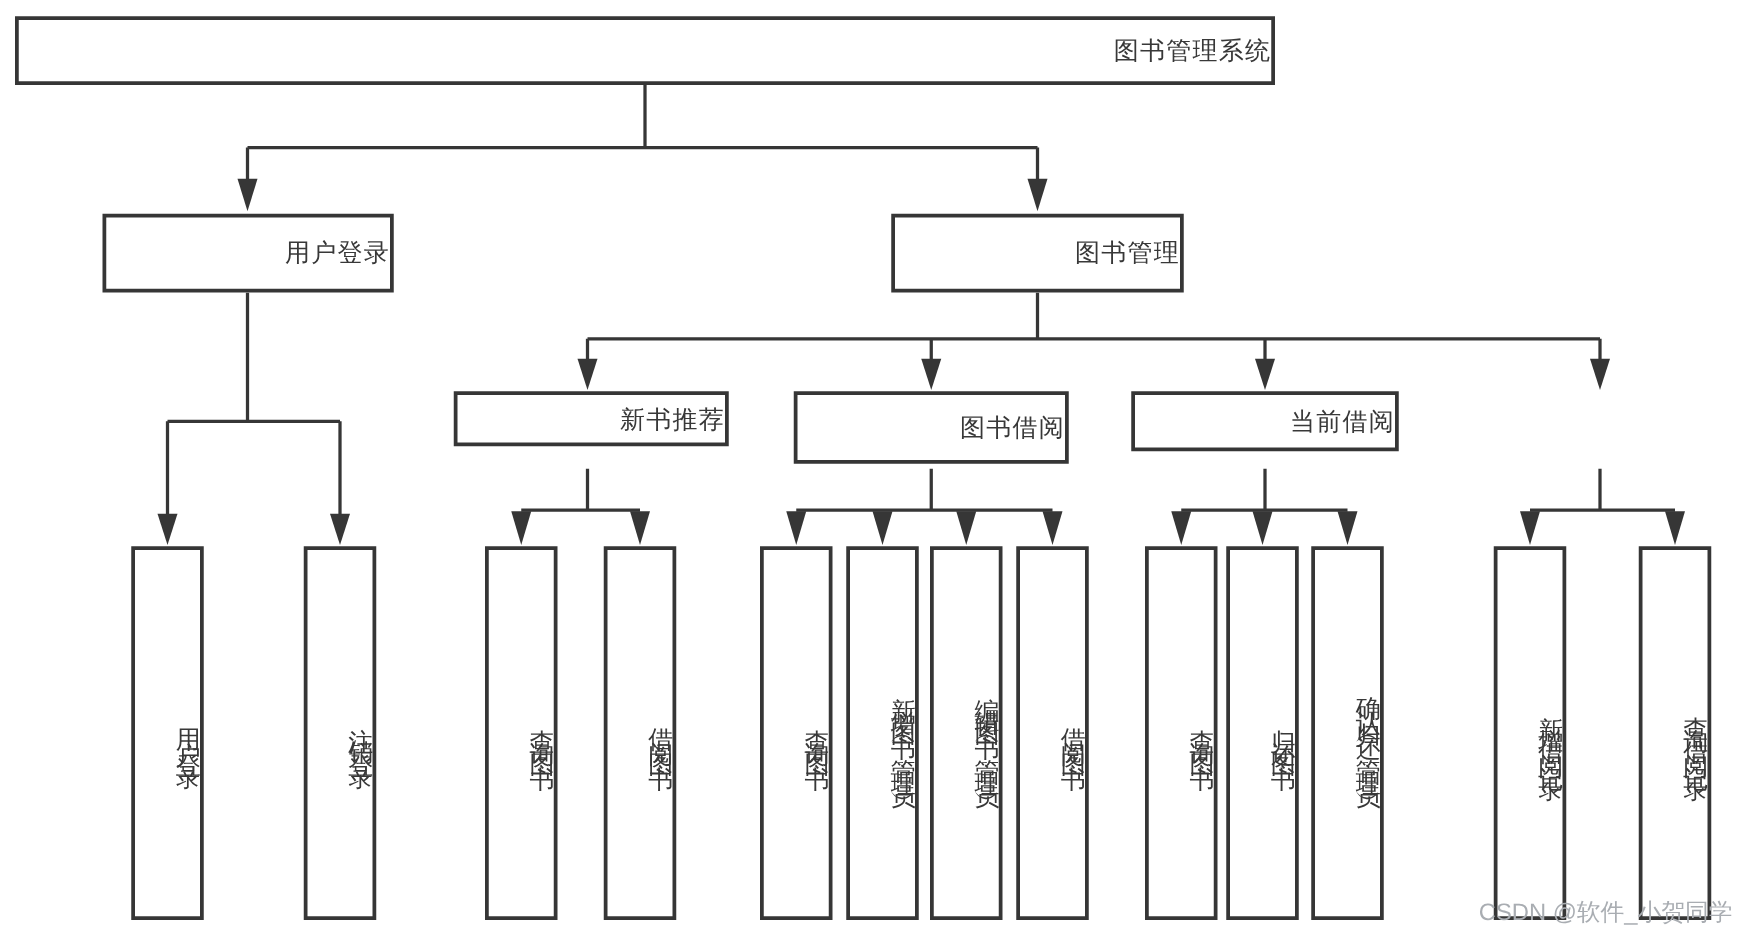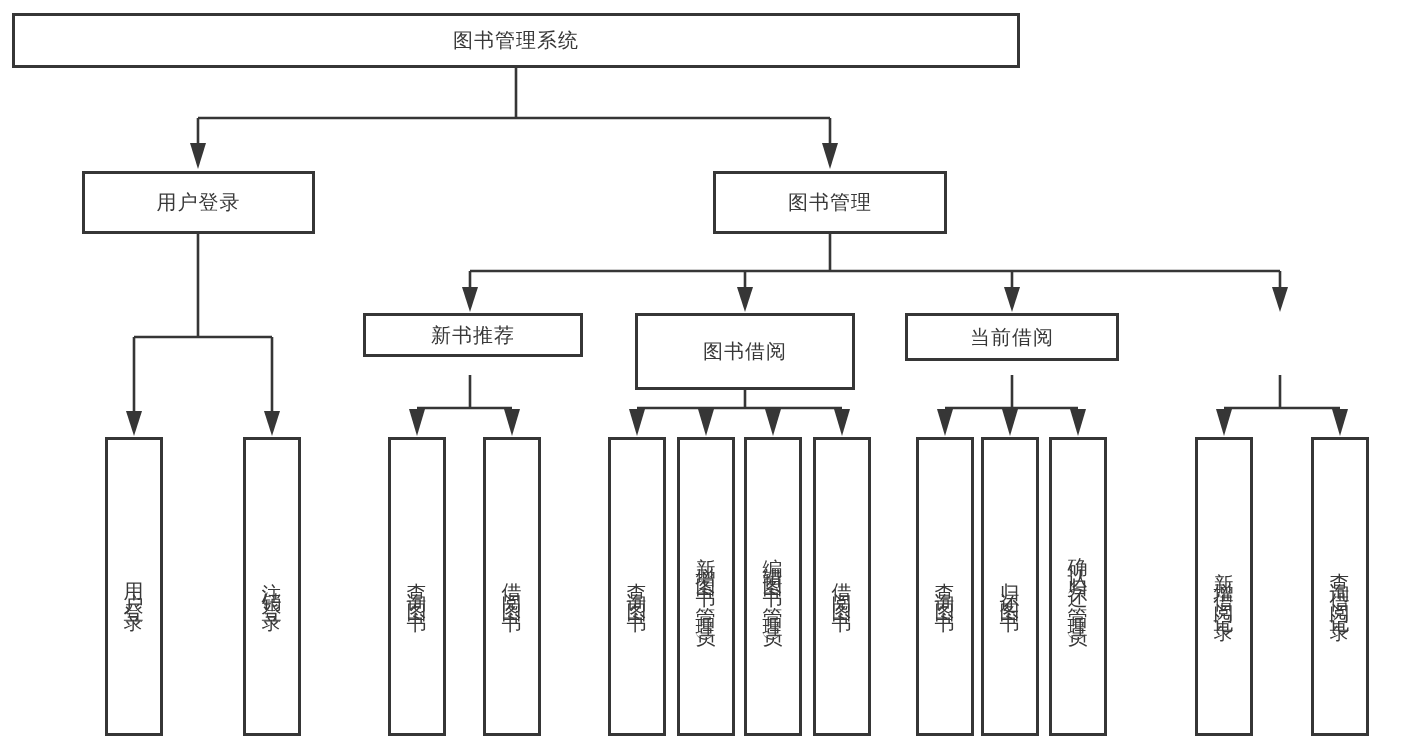--- a/index.html
+++ b/index.html
@@ -8,21 +8,21 @@
     background:var(--bg,#ffffff);
     font-family:"Liberation Sans","DejaVu Sans",sans-serif;
     color:var(--text,#383838);
   }
   #connectors{position:absolute;left:0;top:0;width:1405px;height:747px;color:var(--line,#363636);}
   #connectors path{stroke:currentColor;stroke-width:2.6;fill:none;}
   #connectors polygon{fill:currentColor;stroke:none;}
   .box{
     position:absolute;box-sizing:border-box;background:#fff;
     border:3px solid var(--line,#363636);
-    display:flex;align-items:center;justify-content:center;
+    display:flex;align-items:center;justify-content:flex-end;
     font-size:20px;z-index:2;
   }
   .vtext{
     writing-mode:vertical-rl;text-orientation:mixed;
     letter-spacing:0.5em;line-height:1;font-size:20px;
   }
   .htext{letter-spacing:1px;}
   #watermark{
     position:absolute;left:1183px;top:717px;z-index:6;
     font-size:19px;color:var(--watermark,#a9adb2);white-space:nowrap;
@@ -83,21 +83,21 @@
   <div class="box" style="left:82px;top:171px;width:233px;height:63px">
     <span class="htext">用户登录</span>
   </div>
   <div class="box" style="left:713px;top:171px;width:234px;height:63px">
     <span class="htext">图书管理</span>
   </div>
 
   <div class="box" style="left:363px;top:313px;width:220px;height:44px">
     <span class="htext">新书推荐</span>
   </div>
-  <div class="box" style="left:635px;top:313px;width:220px;height:77px">
+  <div class="box" style="left:635px;top:313px;width:220px;height:58px">
     <span class="htext">图书借阅</span>
   </div>
   <div class="box" style="left:905px;top:313px;width:214px;height:48px">
     <span class="htext">当前借阅</span>
   </div>
 
   <div class="box" style="left:105px;top:437px;width:58px;height:299px">
     <span class="vtext">用户登录</span>
   </div>
   <div class="box" style="left:243px;top:437px;width:58px;height:299px">
@@ -134,13 +134,14 @@
     <span class="vtext">确认归还（管理员）</span>
   </div>
 
   <div class="box" style="left:1195px;top:437px;width:58px;height:299px">
     <span class="vtext">新增借阅记录</span>
   </div>
   <div class="box" style="left:1311px;top:437px;width:58px;height:299px">
     <span class="vtext">查询借阅记录</span>
   </div>
 
+  <div id="watermark">CSDN @软件_小贺同学</div>
 </div>
 
 </body></html>

